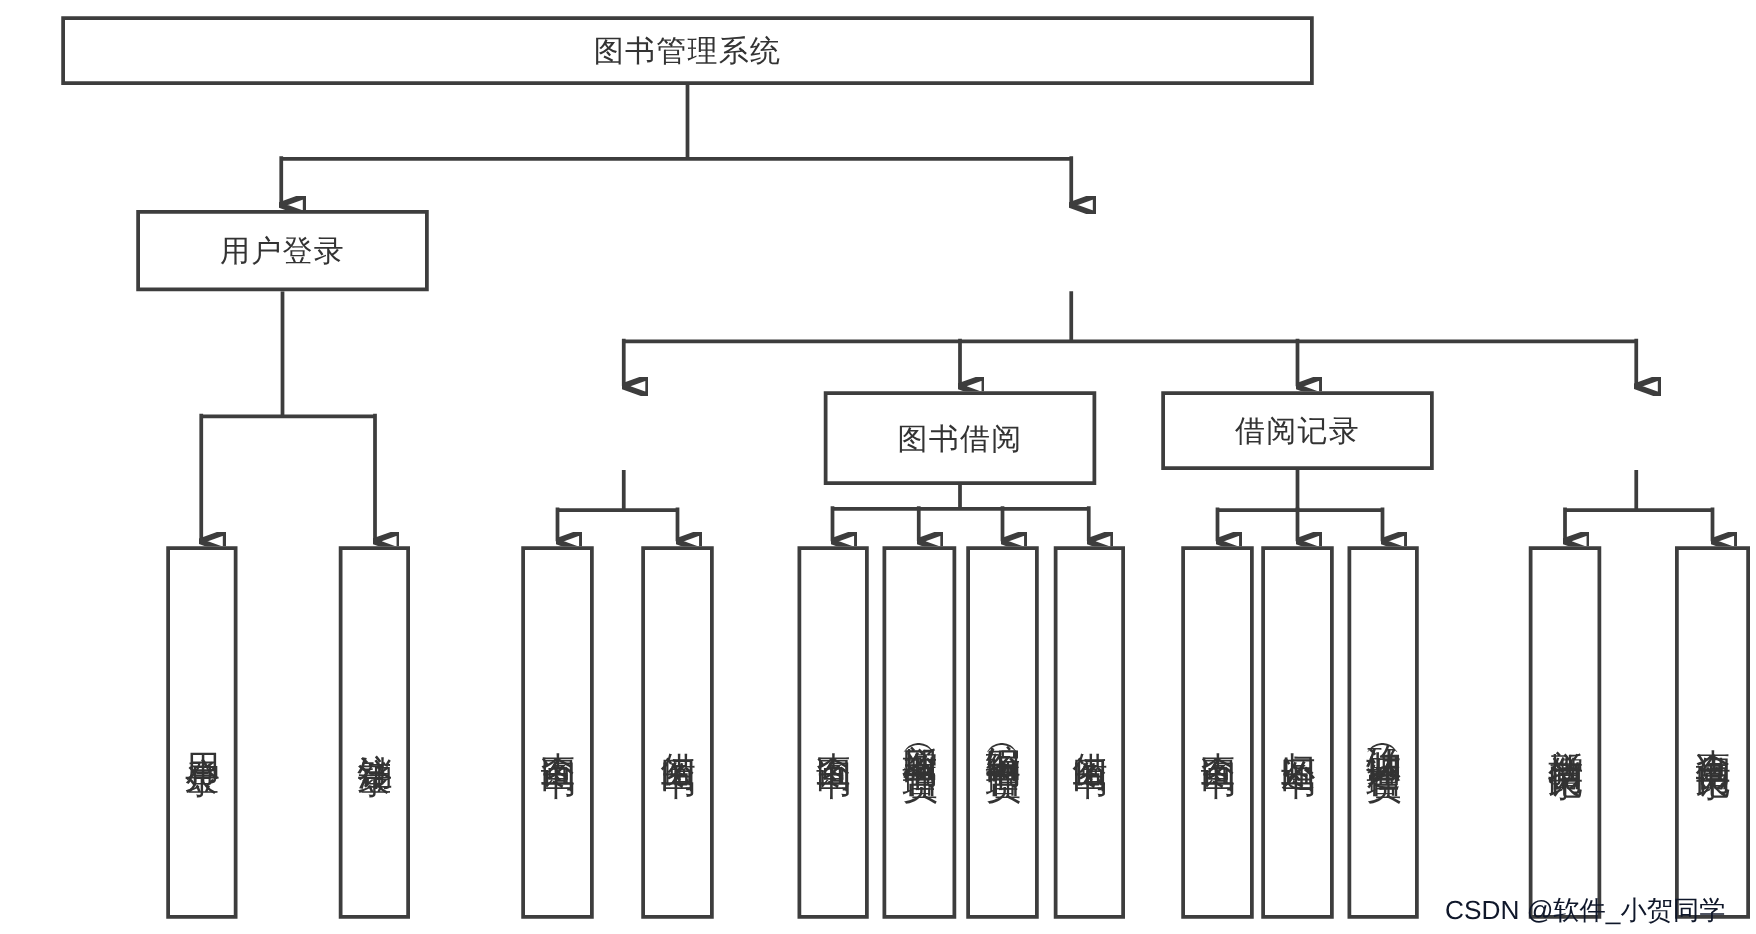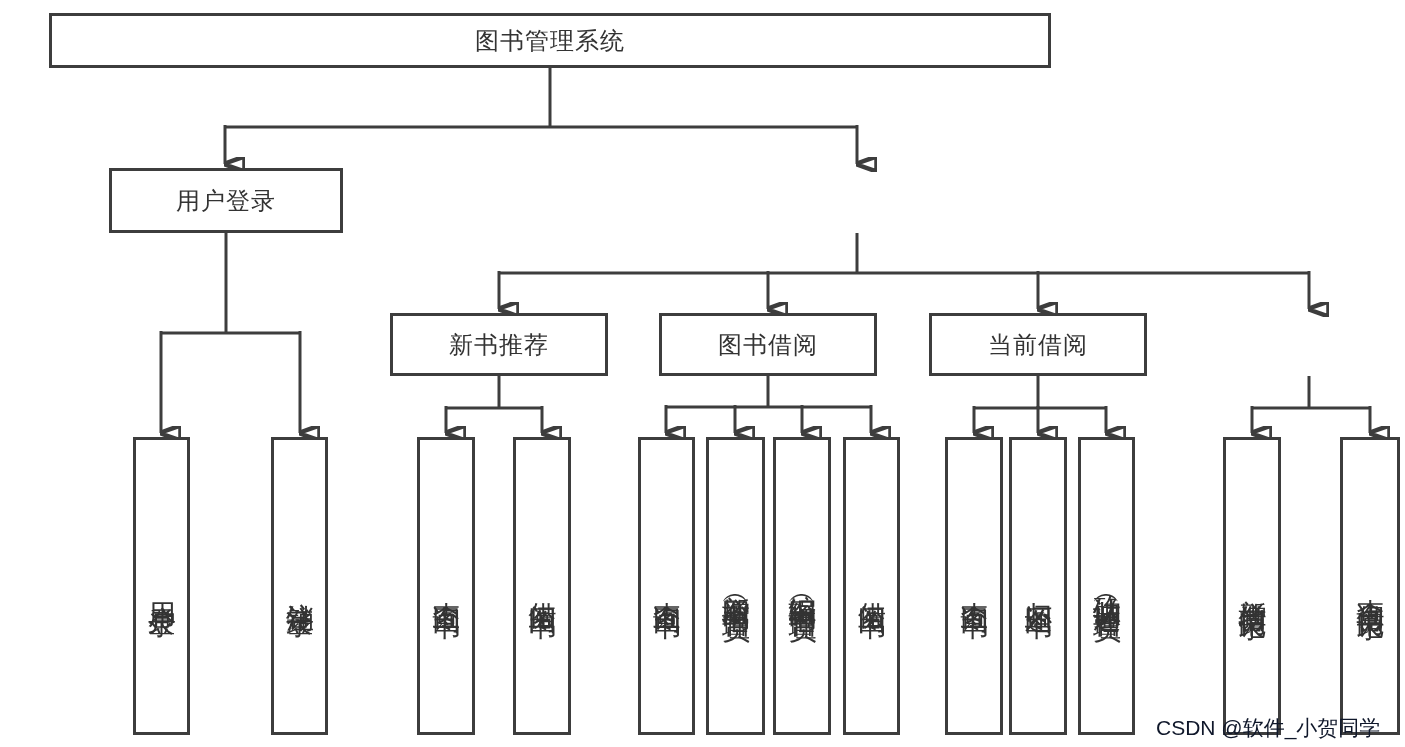--- a/index.html
+++ b/index.html
@@ -100,28 +100,25 @@
   </svg>
 
   <div class="node root" style="left:21px;top:13px;width:1002px;height:55px">
     <span>图书管理系统</span>
   </div>
 
   <div class="node h" style="left:81px;top:168px;width:234px;height:65px">
     <span>用户登录</span>
   </div>
 
-  <div class="node h" style="left:362px;top:313px;width:218px;height:63px">
-    <span>新书推荐</span>
-  </div>
-  <div class="node h" style="left:631px;top:313px;width:218px;height:63px">
+  <div class="node h" style="left:631px;top:313px;width:218px;height:75px">
     <span>图书借阅</span>
   </div>
   <div class="node h" style="left:901px;top:313px;width:218px;height:63px">
-    <span>当前借阅</span>
+    <span>借阅记录</span>
   </div>
 
   <div class="node v" style="left:105px;top:437px;width:57px;height:298px">
     <span>用户登录</span>
   </div>
   <div class="node v" style="left:243px;top:437px;width:57px;height:298px">
     <span>注销登录</span>
   </div>
 
   <div class="node v" style="left:389px;top:437px;width:58px;height:298px">

